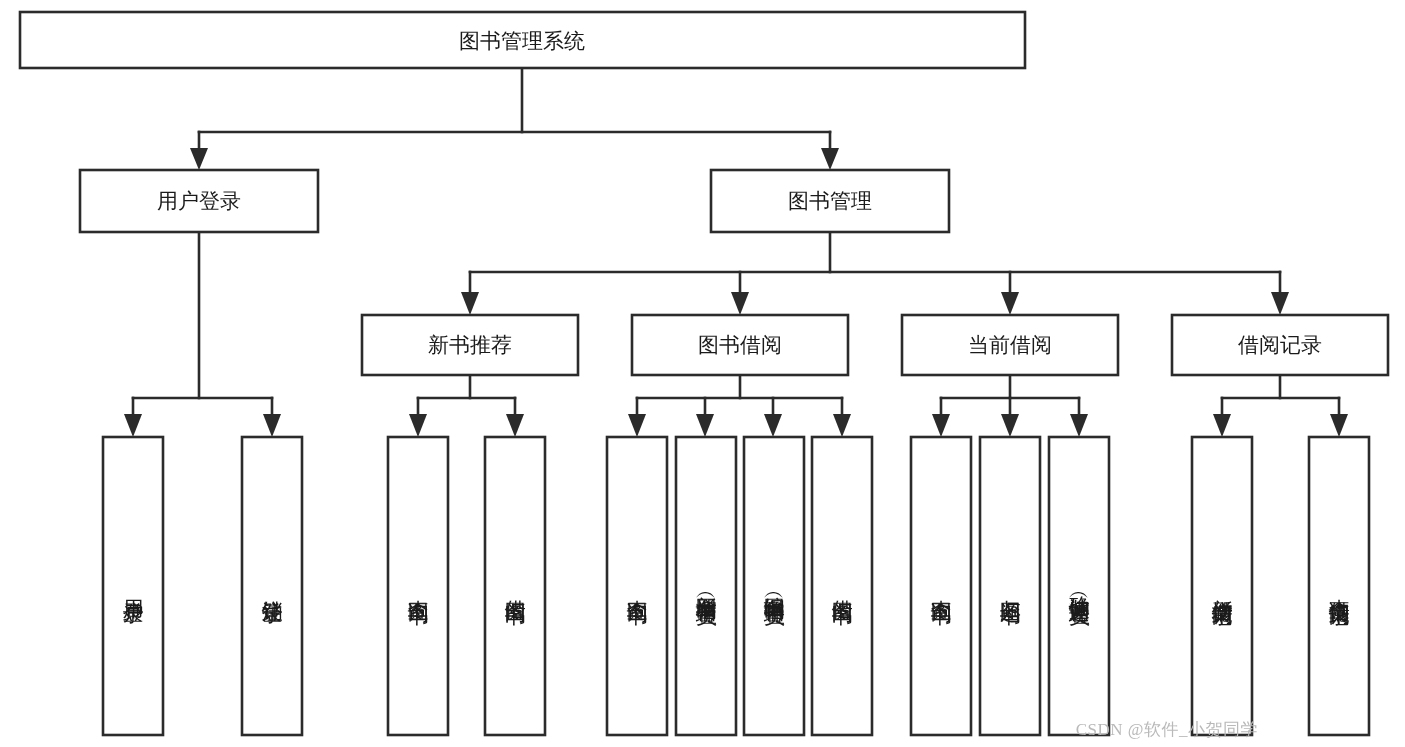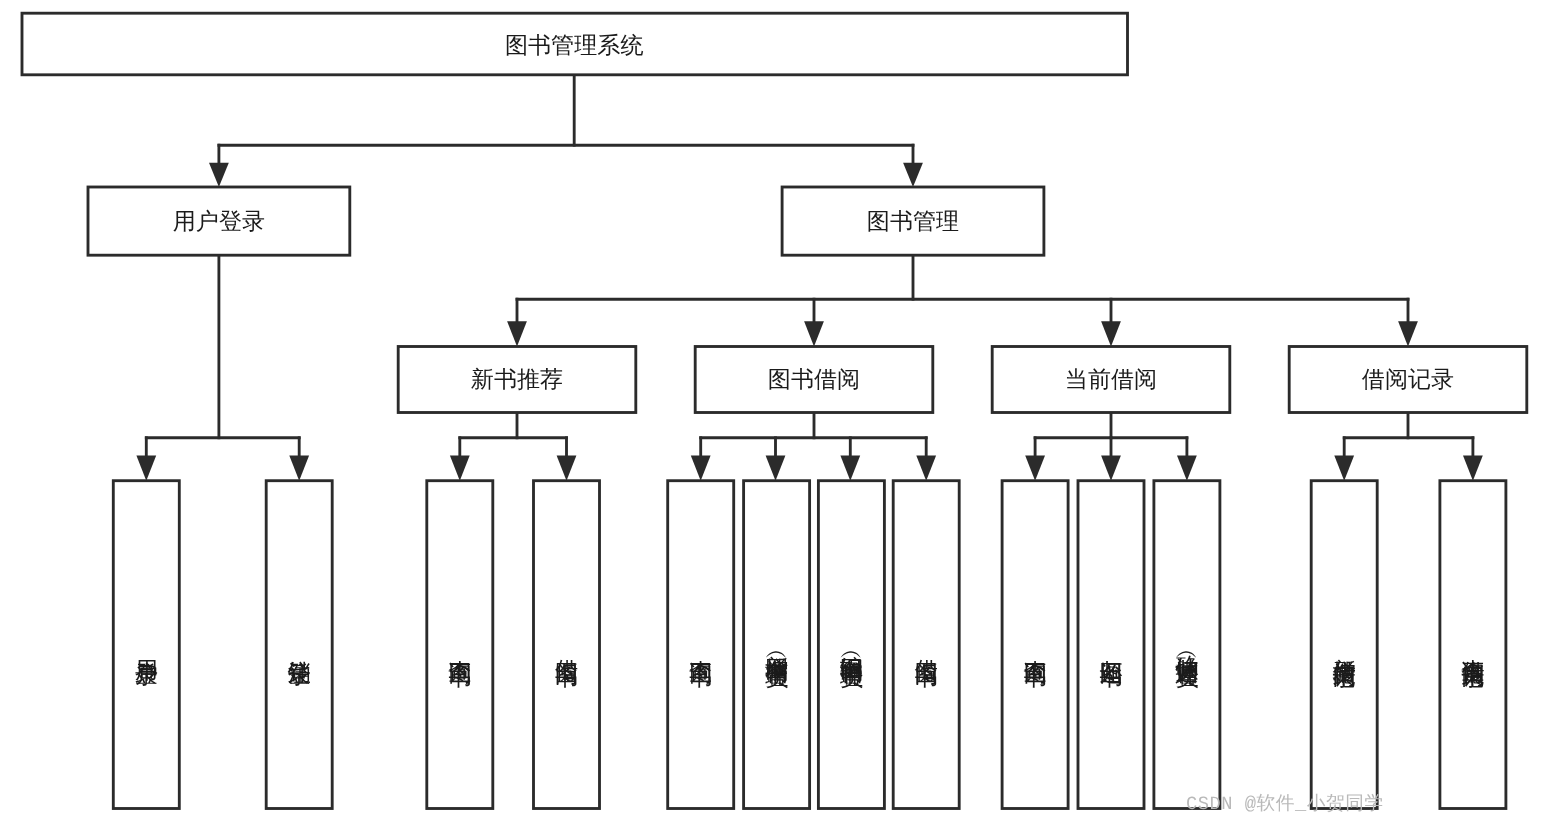--- a/index.html
+++ b/index.html
@@ -64,21 +64,21 @@
     line-height: 1.06;
     color: #1b1b1b;
     letter-spacing: 1.5px;
     white-space: nowrap;
     text-align: center;
   }
   #watermark {
     position: absolute;
     right: 8px;
     bottom: 6px;
-    font-family: Liberation Mono, monospace;
+    font-family: Liberation Serif, serif;
     font-size: 17px;
     color: #b9b9b9;
     letter-spacing: 0.5px;
     user-select: none;
     white-space: nowrap;
     margin-left: 17px;
   }
 </style>
 </head>
 <body>

